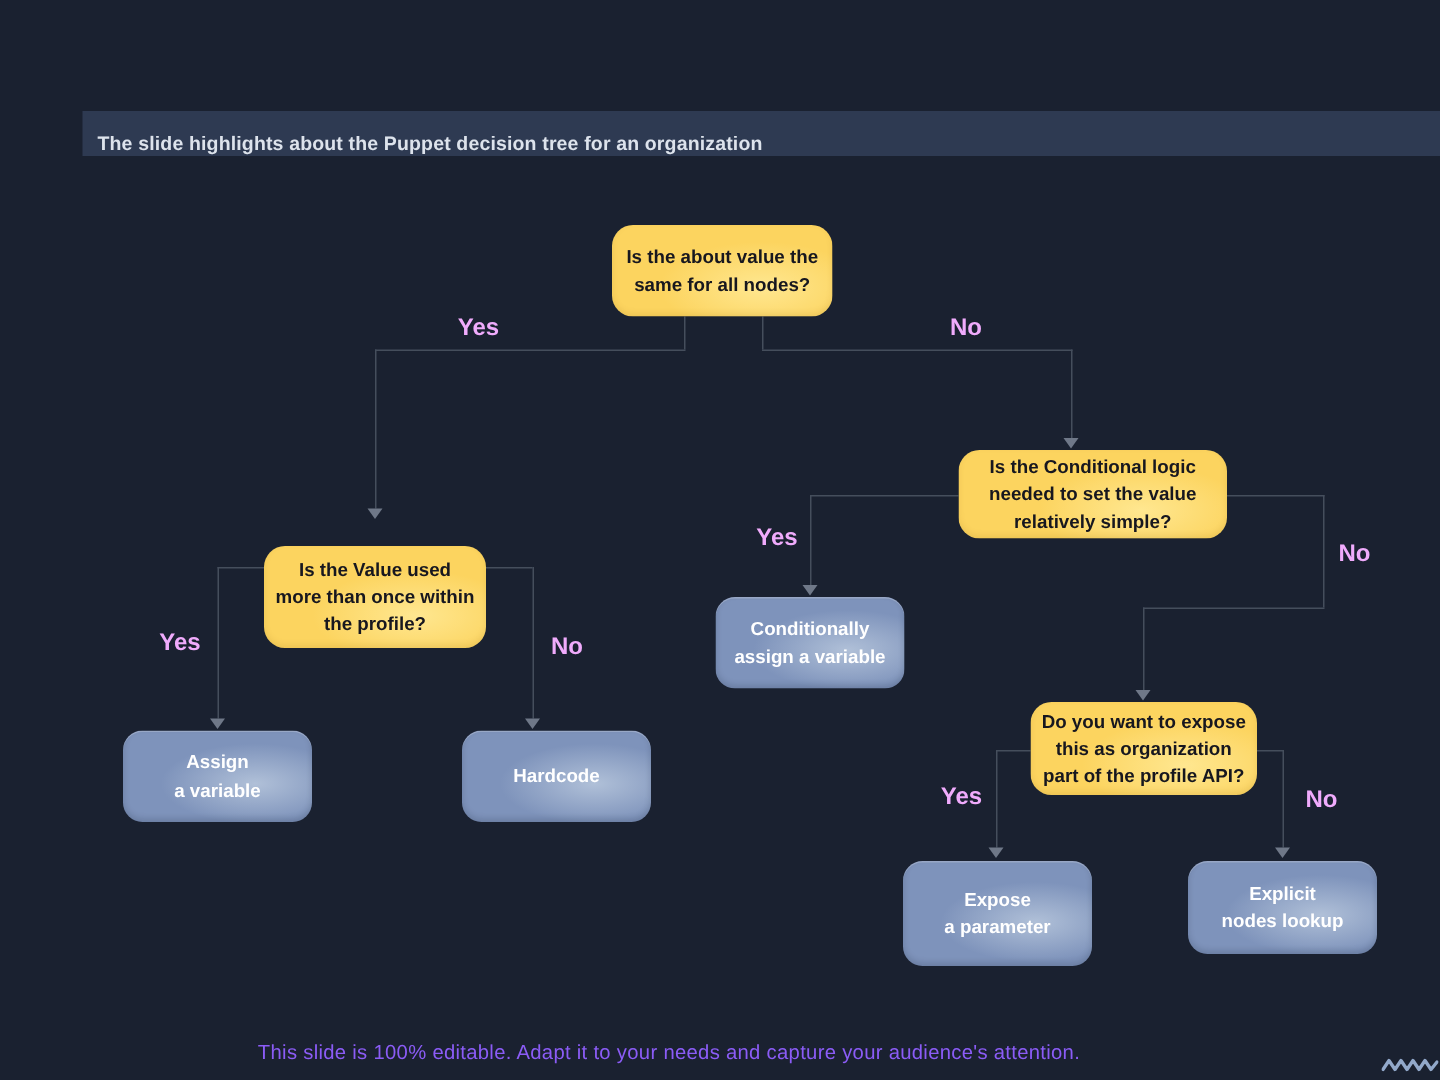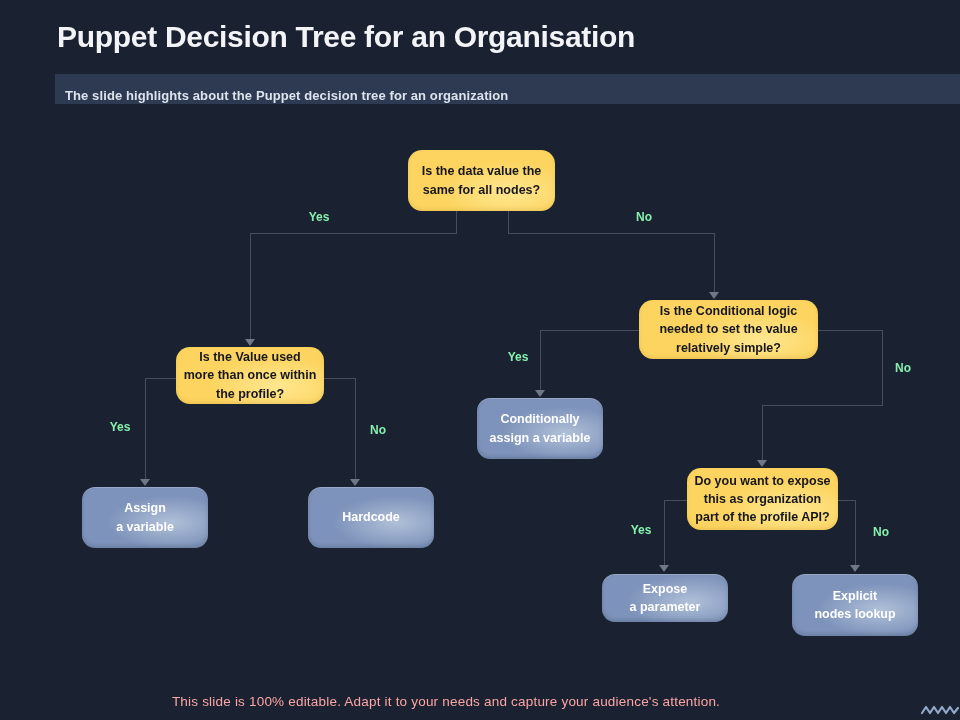--- a/index.html
+++ b/index.html
@@ -40,34 +40,33 @@
   .line{position:absolute;background:#454e5c;}
   .line.h{height:1px;}
   .line.v{width:1px;}
   .arrow-down{
     position:absolute;width:0;height:0;
     border-left:5px solid transparent;border-right:5px solid transparent;
     border-top:7px solid #6f7888;
   }
   .branch-label{
     position:absolute;transform:translateX(-50%);
-    font-size:12px;font-weight:bold;color:#86efac;
+    font-size:16px;font-weight:bold;color:#f0abfc;
   }
   .footer{
     position:absolute;left:0;top:694px;width:892px;margin:0;
-    text-align:center;font-size:13.5px;color:#fca5a5;letter-spacing:0.2px;
+    text-align:center;font-size:13.5px;color:#8b5cf6;letter-spacing:0.2px;
   }
   .squiggle{position:absolute;left:921px;top:703px;}
 </style>
 </head>
 <body>
 
 <div class="slide">
 
-  <h1 class="title">Puppet Decision Tree for an Organisation</h1>
 
   <div class="subtitle-bar">
     <span>The slide highlights about the Puppet decision tree for an organization</span>
   </div>
 
   <div>
 
     <div class="line v" style="left:456px;top:211px;height:22px"></div>
     <div class="line v" style="left:508px;top:211px;height:22px"></div>
     <div class="line h" style="left:250px;top:233px;width:207px"></div>
@@ -103,24 +102,24 @@
     <div class="branch-label" style="left:319px;top:210px">Yes</div>
     <div class="branch-label" style="left:644px;top:210px">No</div>
     <div class="branch-label" style="left:120px;top:420px">Yes</div>
     <div class="branch-label" style="left:378px;top:423px">No</div>
     <div class="branch-label" style="left:518px;top:350px">Yes</div>
     <div class="branch-label" style="left:903px;top:361px">No</div>
     <div class="branch-label" style="left:641px;top:523px">Yes</div>
     <div class="branch-label" style="left:881px;top:525px">No</div>
 
     <div class="node q" style="left:408px;top:150px;width:147px;height:61px">
-      <span>Is the data value the
+      <span>Is the about value the
 same for all nodes?</span>
     </div>
-    <div class="node q" style="left:176px;top:347px;width:148px;height:57px">
+    <div class="node q" style="left:176px;top:364px;width:148px;height:68px">
       <span>Is the Value used
 more than once within
 the profile?</span>
     </div>
     <div class="node q" style="left:639px;top:300px;width:179px;height:59px">
       <span>Is the Conditional logic
 needed to set the value
 relatively simple?</span>
     </div>
     <div class="node q" style="left:687px;top:468px;width:151px;height:62px">
@@ -133,21 +132,21 @@
       <span>Assign
 a variable</span>
     </div>
     <div class="node a" style="left:308px;top:487px;width:126px;height:61px">
       <span>Hardcode</span>
     </div>
     <div class="node a" style="left:477px;top:398px;width:126px;height:61px">
       <span>Conditionally
 assign a variable</span>
     </div>
-    <div class="node a" style="left:602px;top:574px;width:126px;height:48px">
+    <div class="node a" style="left:602px;top:574px;width:126px;height:70px">
       <span>Expose
 a parameter</span>
     </div>
     <div class="node a" style="left:792px;top:574px;width:126px;height:62px">
       <span>Explicit
 nodes lookup</span>
     </div>
 
   </div>
 

